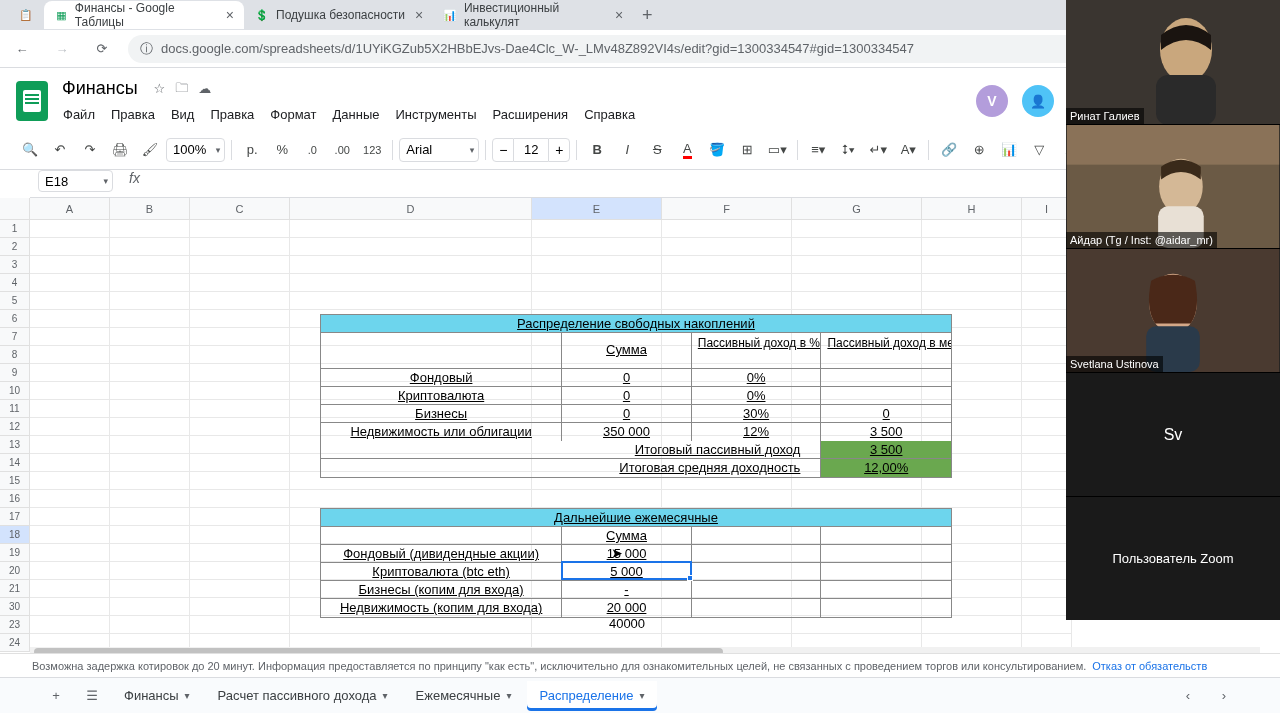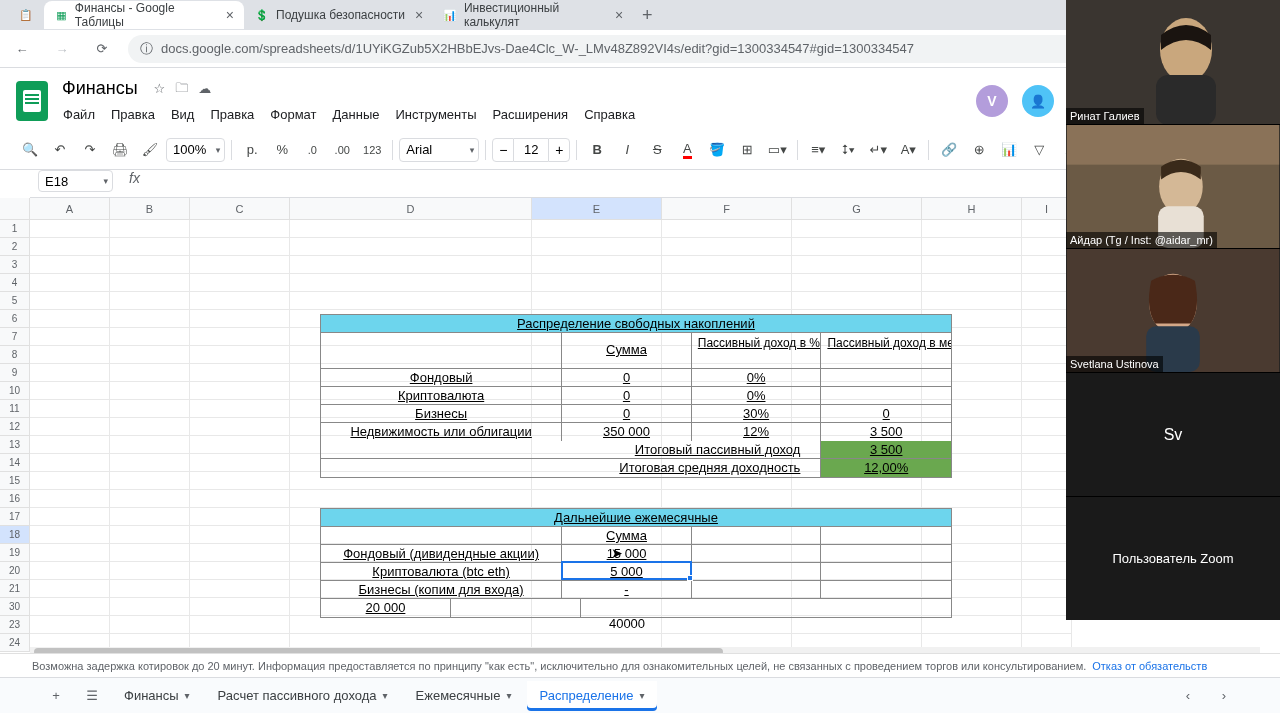--- a/index.html
+++ b/index.html
@@ -602,20 +602,21 @@
     <div class="tbl-cell" style="width:130px"></div>
                 <div class="tbl-cell" style="width:130px"></div>
               </div>
               <div class="tbl-row">
                 <div class="tbl-cell center" style="width:242px">Бизнесы (копим для входа)</div>
     <div class="tbl-cell center" style="width:130px">-</div>
     <div class="tbl-cell" style="width:130px"></div>
                 <div class="tbl-cell" style="width:130px"></div>
               </div>
               <div class="tbl-row">
+                <div class="tbl-cell center" style="width:242px">Недвижимость (копим для входа)</div>
     <div class="tbl-cell center" style="width:130px">20 000</div>
     <div class="tbl-cell" style="width:130px"></div>
                 <div class="tbl-cell" style="width:130px"></div>
               </div>
             </div>
         </div>
         <div style="position:absolute; left:502px; top:374px; width:130px; text-align:center; font-size:13px">40000</div>
 
         <div class="sel-cell" style="left:501px; top:319px; width:131px; height:19px">
             <div class="sel-handle"></div>

